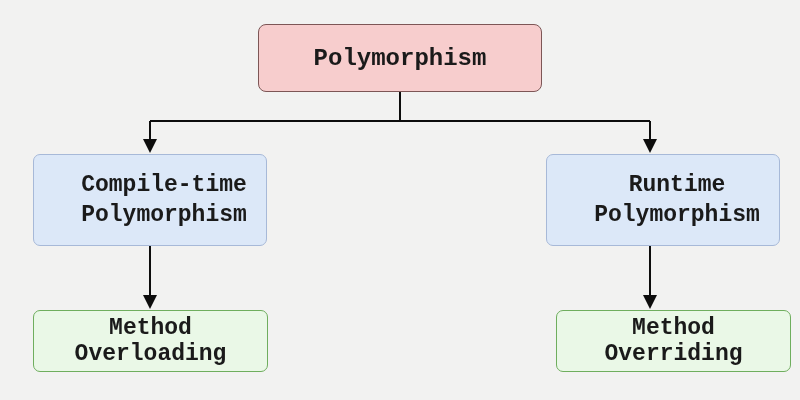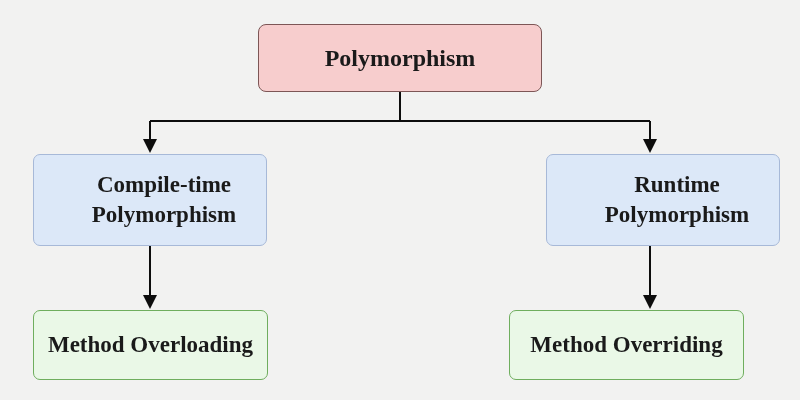--- a/index.html
+++ b/index.html
@@ -4,21 +4,21 @@
 <style>
   html, body {
     margin: 0;
     padding: 0;
   }
   .canvas {
     position: relative;
     width: 800px;
     height: 400px;
     background: #f2f2f1;
-    font-family: Liberation Serif, serif;
+    font-family: Liberation Mono, monospace;
     overflow: hidden;
   }
   .connectors {
     position: absolute;
     left: 0;
     top: 0;
     width: 800px;
     height: 400px;
     pointer-events: none;
   }
@@ -48,30 +48,30 @@
     border: 1.5px solid #a7b9d8;
     border-radius: 7px;
     font-size: 23px;
     line-height: 30px;
     top: 154px;
     padding-left: 28px;
   }
   .node-compile { left: 33px; }
   .node-runtime { left: 546px; }
   .node-green {
-    width: 235px; height: 70px;
+    width: 235px; height: 62px;
     background: #eaf8e7;
     border: 1.5px solid #6fae5e;
     border-radius: 7px;
     font-size: 23px;
     top: 310px;
     text-align: center;
   }
   .node-overloading { left: 33px; }
-  .node-overriding { left: 509px; }
+  .node-overriding { left: 556px; }
   .edge {
     stroke: #0d0d0d;
     stroke-width: 2;
     fill: none;
   }
   .arrowhead {
     fill: #0d0d0d;
     stroke: none;
   }
 </style>

